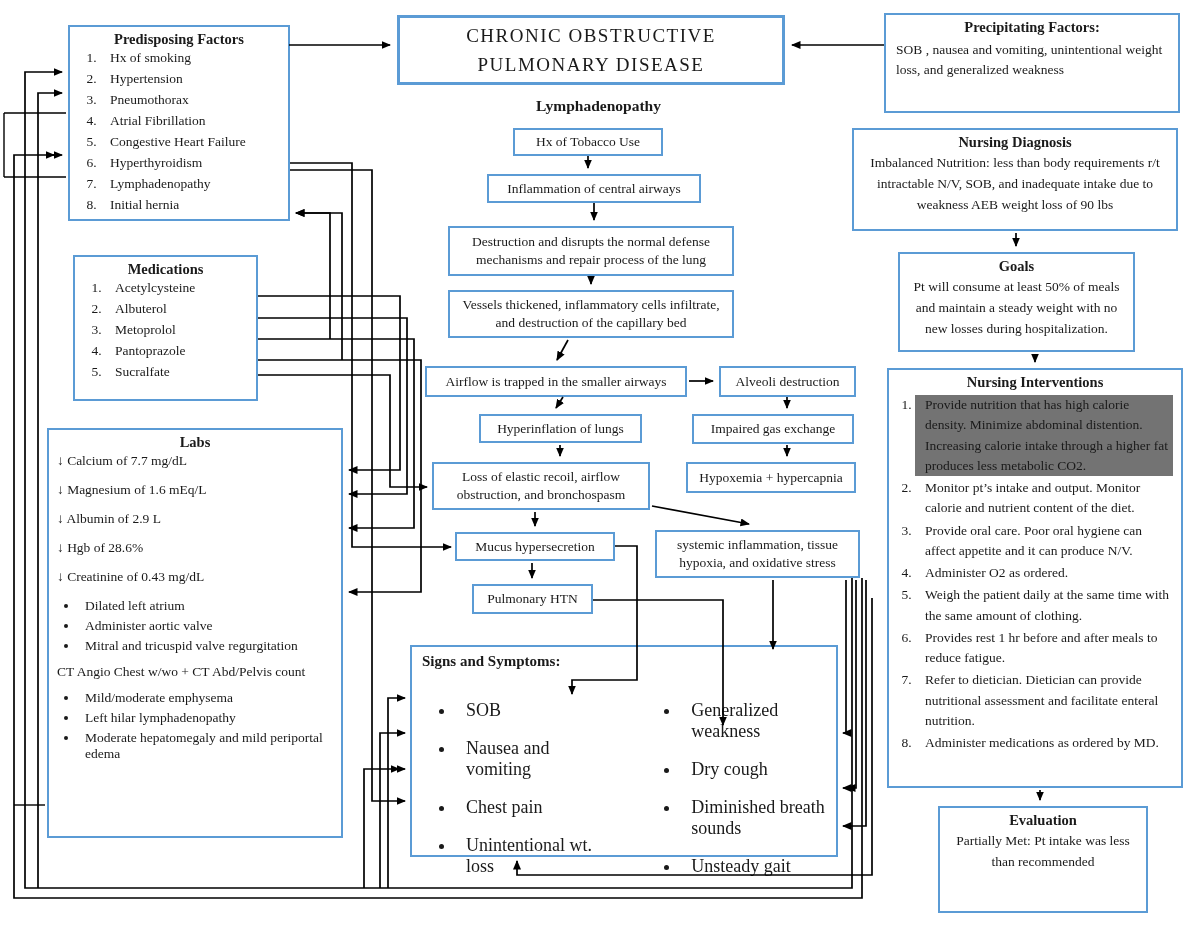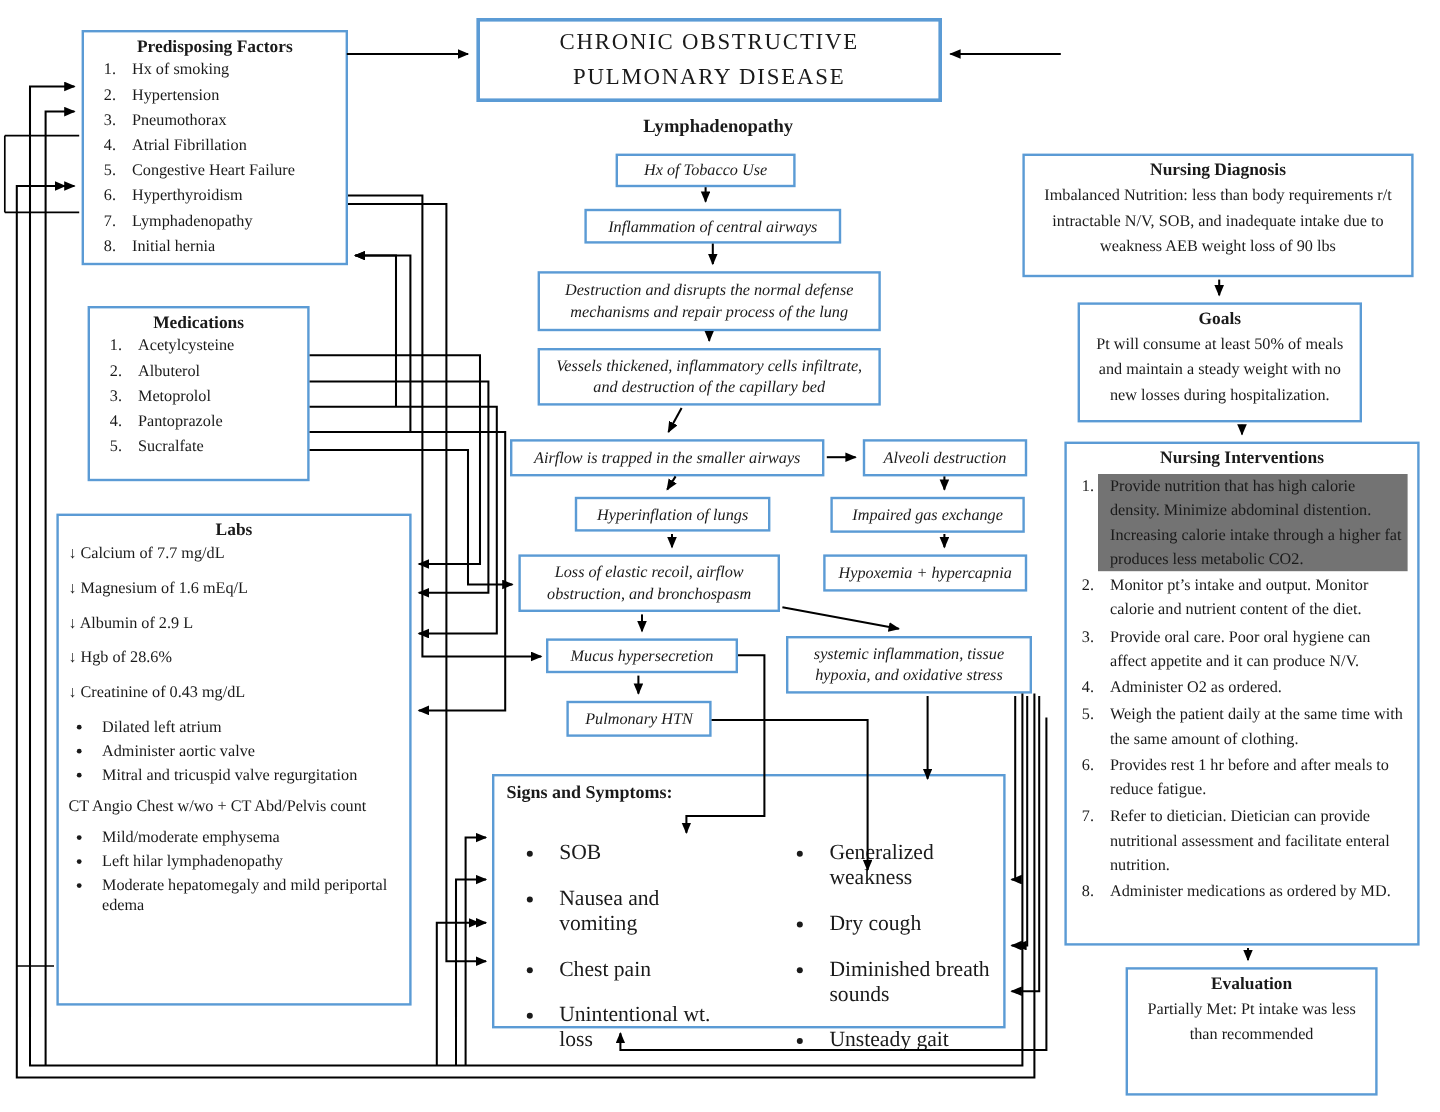--- a/index.html
+++ b/index.html
@@ -1,20 +1,20 @@
 <!DOCTYPE html>
 <html><head>
 <meta charset="utf-8">
 <style>
   html,body{margin:0;padding:0;background:#ffffff;}
   .stage{position:relative;width:1200px;height:927px;background:#fff;
          font-family:"Liberation Serif", serif;color:#1a1a1a;overflow:hidden;}
   .box{position:absolute;background:#fff;border:2px solid #5B9BD5;box-sizing:border-box;z-index:2;}
   .node{display:flex;align-items:center;justify-content:center;text-align:center;
-        font-size:13.5px;line-height:1.3;padding:2px 4px;font-style:italic;}
+        font-size:13.5px;line-height:1.3;padding:2px 4px;}
   .box h3{margin:4px 0 2px 0;font-size:14.5px;text-align:center;font-weight:bold;}
   .title-box{border-width:3px;display:flex;align-items:center;justify-content:center;
              text-align:center;font-size:19px;letter-spacing:1.5px;line-height:1.55;padding:4px 30px;}
   .free-label{position:absolute;z-index:2;font-weight:bold;font-size:15.5px;}
   ol.numlist{margin:2px 0 0 0;padding:0 6px 0 30px;font-size:13.5px;}
   ol.numlist li{margin-bottom:5px;padding-left:10px;}
   ul.bullist{margin:2px 0;padding-left:30px;font-size:13.5px;list-style-type:disc;}
   ul.bullist li{margin-bottom:4px;padding-left:6px;}
   .labs-vals{font-size:13.5px;padding:0 8px;}
   .labs-vals div{margin:0 0 13px 0;}
@@ -105,20 +105,24 @@
         <li>Hypertension</li>
         <li>Pneumothorax</li>
         <li>Atrial Fibrillation</li>
         <li>Congestive Heart Failure</li>
         <li>Hyperthyroidism</li>
         <li>Lymphadenopathy</li>
         <li>Initial hernia</li>
       </ol>
   </div>
 
+  <div class="box" style="left:884px;top:13px;width:296px;height:100px;">
+    <h3>Precipitating Factors:</h3>
+    <div style="font-size:13.5px;padding:2px 10px;line-height:1.5;">SOB , nausea and vomiting, unintentional weight loss, and generalized weakness</div>
+  </div>
 
   <div class="box" style="left:73px;top:255px;width:185px;height:146px;">
     <h3>Medications</h3>
     <ol class="numlist">
         <li>Acetylcysteine</li>
         <li>Albuterol</li>
         <li>Metoprolol</li>
         <li>Pantoprazole</li>
         <li>Sucralfate</li>
       </ol>

